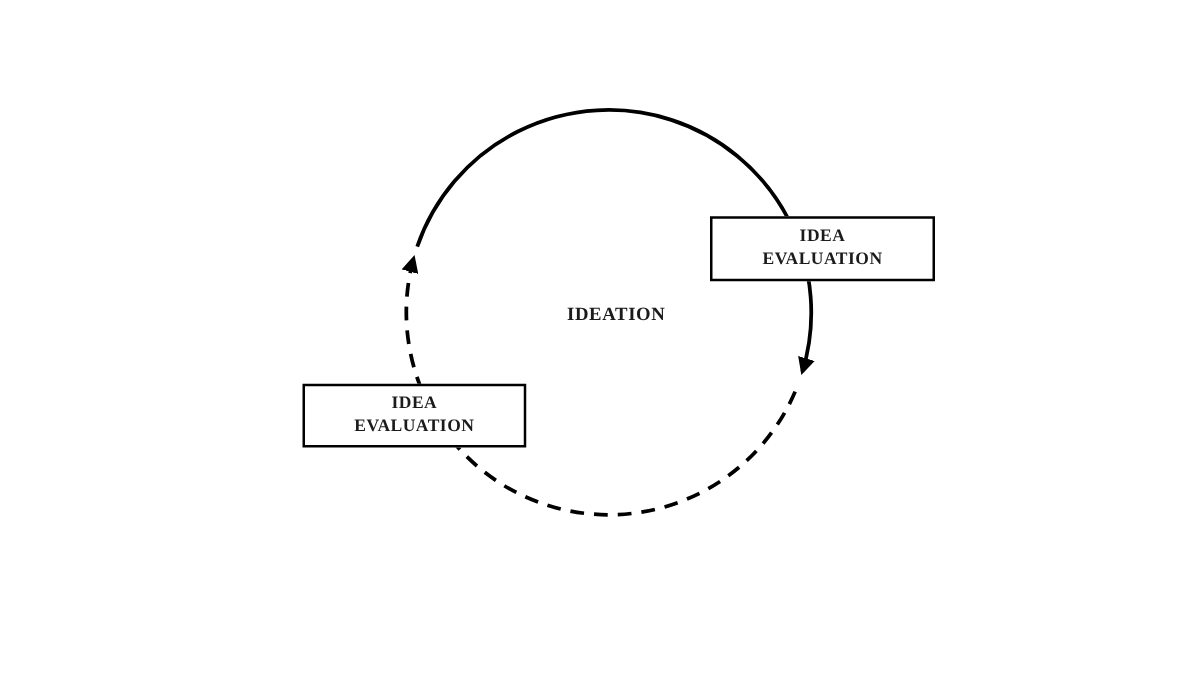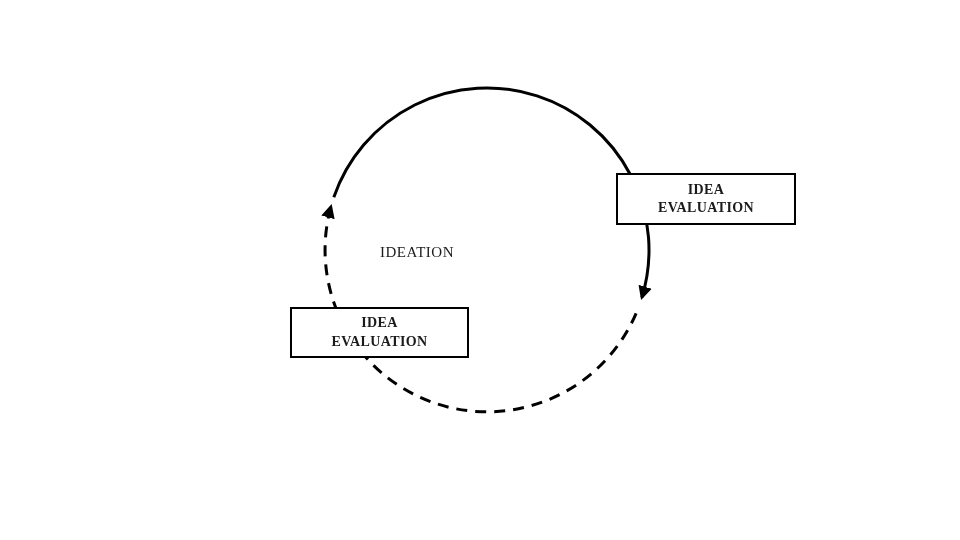--- a/index.html
+++ b/index.html
@@ -32,42 +32,42 @@
     display: flex;
     flex-direction: column;
     align-items: center;
     justify-content: center;
     text-align: center;
     color: #1b1b1b;
     font-weight: bold;
     font-size: 14px;
     line-height: 1.32;
     letter-spacing: 0.4px;
-    margin-left: 48px;
   }
   .node-box span { display: block; }
   .box-evaluation {
     left: 568px;
     top: 173px;
     width: 180px;
     height: 52px;
   }
   .box-generation {
     left: 242px;
     top: 307px;
     width: 179px;
     height: 51px;
   }
   .center-label {
     position: absolute;
-    left: 380px;
+    left: 393px;
     top: 244px;
     width: 200px;
+    text-align: center;
     color: #1b1b1b;
-    font-weight: normal;
+    font-weight: bold;
     font-size: 15px;
     letter-spacing: 0.5px;
   }
 </style>
 </head>
 <body>
 
 <div class="canvas">
 
   <svg class="diagram-svg" viewBox="0 0 960 540" xmlns="http://www.w3.org/2000/svg">

